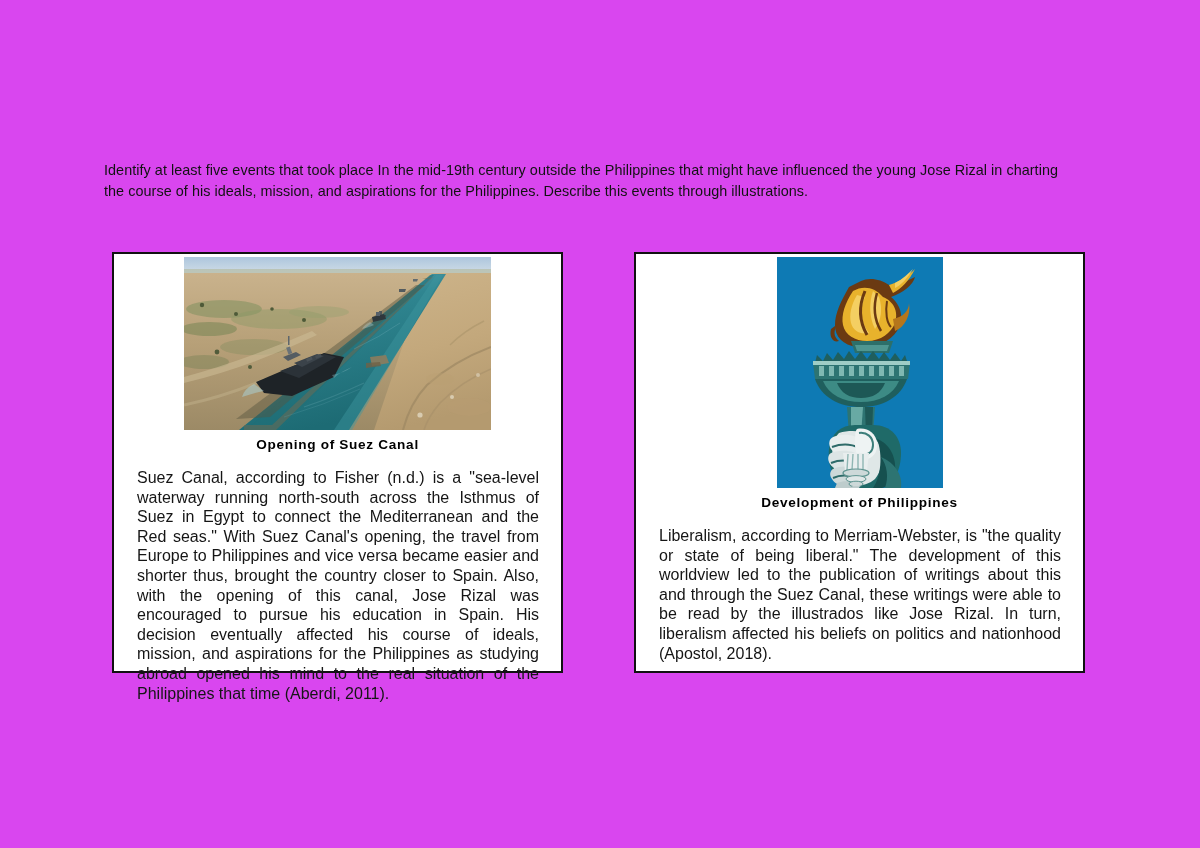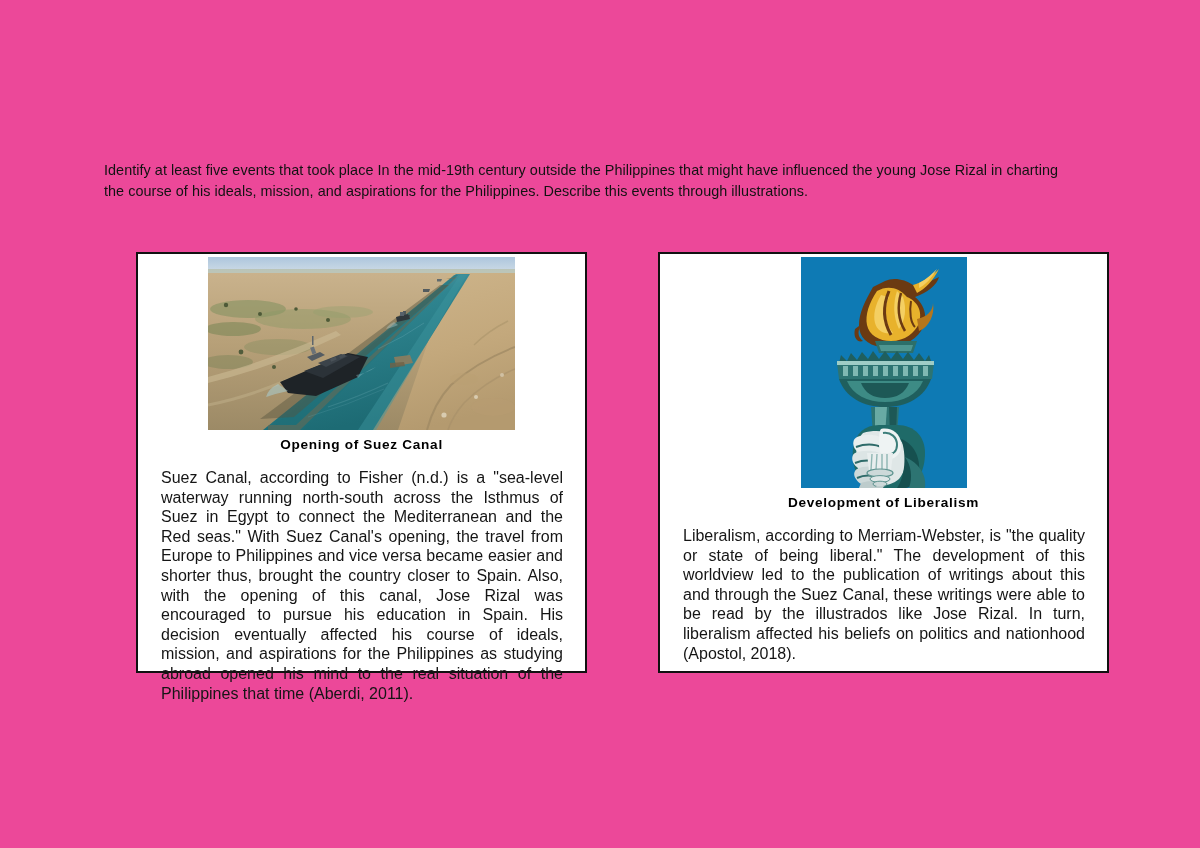--- a/index.html
+++ b/index.html
@@ -13,21 +13,21 @@
     font-family: "Liberation Sans", sans-serif;
     color: #000000;
     overflow: hidden;
     position: relative;
   }
   .page {
     position: absolute;
     left: 0; top: 0;
     width: 1200px;
     height: 848px;
-    background: #ec4899;
+    background: #d946ef;
   }
 
   
   .intro {
     position: absolute;
     left: 104px;
     top: 146px;
     width: 958px;
     font-size: 14.4px;
     line-height: 21px;
@@ -35,21 +35,20 @@
     text-align: left;
     letter-spacing: 0.05px;
   }
 
   
   .card {
     position: absolute;
     background: #ffffff;
     border: 2px solid #111111;
     box-sizing: border-box;
-    margin-left: 24px;
   }
   #card-suez {
     left: 112px;
     top: 252px;
     width: 451px;
     height: 421px;
     padding: 0;
   }
   #card-liberalism {
     left: 634px;
@@ -358,19 +357,19 @@
               <ellipse cx="79" cy="222" rx="10" ry="3.4" fill="#dfe7e7"></ellipse>
               <ellipse cx="79" cy="222" rx="10" ry="3.4" fill="none" stroke="#5d938f" stroke-width="1"></ellipse>
               <ellipse cx="79" cy="227" rx="7" ry="2.8" fill="#cdd9d9"></ellipse>
               <ellipse cx="79" cy="227" rx="7" ry="2.8" fill="none" stroke="#5d938f" stroke-width="1"></ellipse>
               <path d="M75,229 L83,229 L82,231 L76,231 Z" fill="#bdcccc"></path>
             </g>
           </svg>
         </div>
       </div>
 
-      <div class="caption">Development of Liberalism</div>
+      <div class="caption">Development of Philippines</div>
 
       <div class="body-text">Liberalism, according to Merriam-Webster, is "the quality or state of being liberal." The development of this worldview led to the publication of writings about this and through the Suez Canal, these writings were able to be read by the illustrados like Jose Rizal. In turn, liberalism affected his beliefs on politics and nationhood (Apostol, 2018).</div>
     </div>
   </div>
 
 </div>
 
 </body></html>

